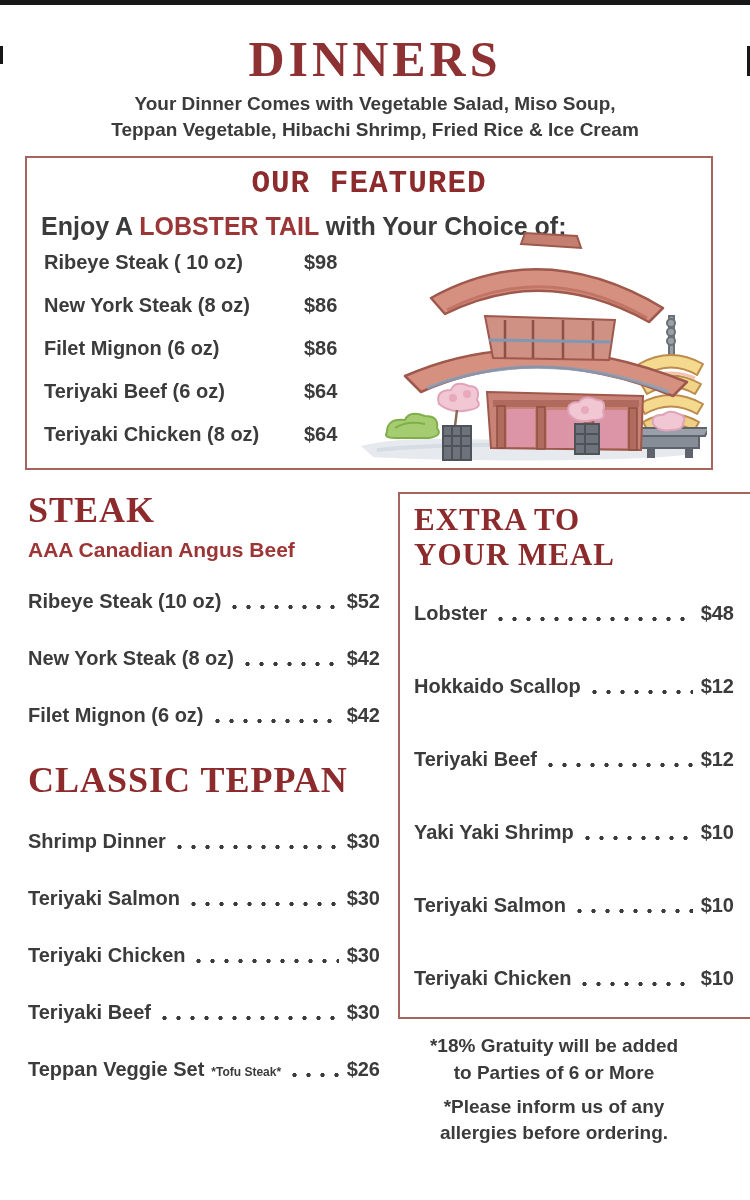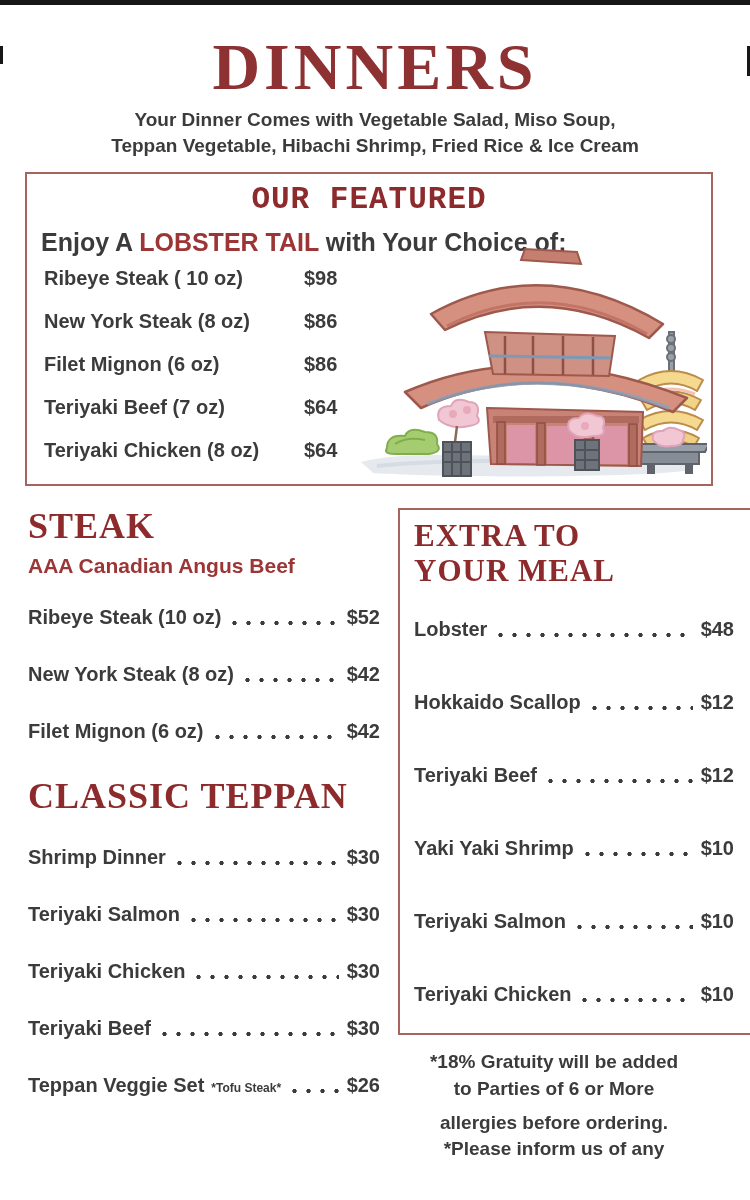--- a/index.html
+++ b/index.html
@@ -9,21 +9,21 @@
   }
   
   .scan-top{position:absolute;top:0;left:0;width:750px;height:5px;background:#171717;}
   .scan-tick-left{position:absolute;top:46px;left:0;width:3px;height:18px;background:#171717;}
   .scan-tick-right{position:absolute;top:46px;right:0;width:3px;height:30px;background:#171717;}
 
   
   .page-title{
     margin:34px 0 0 0;text-align:center;
     font-family:"Liberation Serif",serif;font-weight:700;
-    font-size:66px;line-height:1;letter-spacing:4px;color:#8e3132;
+    font-size:50px;line-height:1;letter-spacing:4px;color:#8e3132;
   }
   .page-subtitle{margin-top:7px;text-align:center;font-size:19px;font-weight:700;line-height:1.38;color:#3b3b3b;}
 
   
   .featured-box{
     box-sizing:border-box;position:relative;margin:13px 0 0 25px;width:688px;height:314px;
     border:2px solid #a5655e;padding:8px 0 0 0;
   }
   .featured-title{
     text-align:center;font-family:Liberation Mono, monospace;font-weight:700;
@@ -109,21 +109,21 @@
           <span class="name">New York Steak (8 oz)</span>
           <span class="price">$86</span>
         </div>
 
         <div class="featured-row">
           <span class="name">Filet Mignon (6 oz)</span>
           <span class="price">$86</span>
         </div>
 
         <div class="featured-row">
-          <span class="name">Teriyaki Beef (7 oz)</span>
+          <span class="name">Teriyaki Beef (6 oz)</span>
           <span class="price">$64</span>
         </div>
 
         <div class="featured-row">
           <span class="name">Teriyaki Chicken (8 oz)</span>
           <span class="price">$64</span>
         </div>
       </div>
 
     <svg class="featured-art" viewBox="0 0 360 236" xmlns="http://www.w3.org/2000/svg">
@@ -318,20 +318,20 @@
             </div>
           </div>
       </div>
 
       <div class="notes">
         <div class="note-block">
           <div>*18% Gratuity will be added</div>
           <div>to Parties of 6 or More</div>
         </div>
         <div class="note-block">
+          <div>*Please inform us of any</div>
           <div>allergies before ordering.</div>
-          <div>*Please inform us of any</div>
         </div>
       </div>
     </div>
 
   </div>
 </div>
 
 </body></html>

